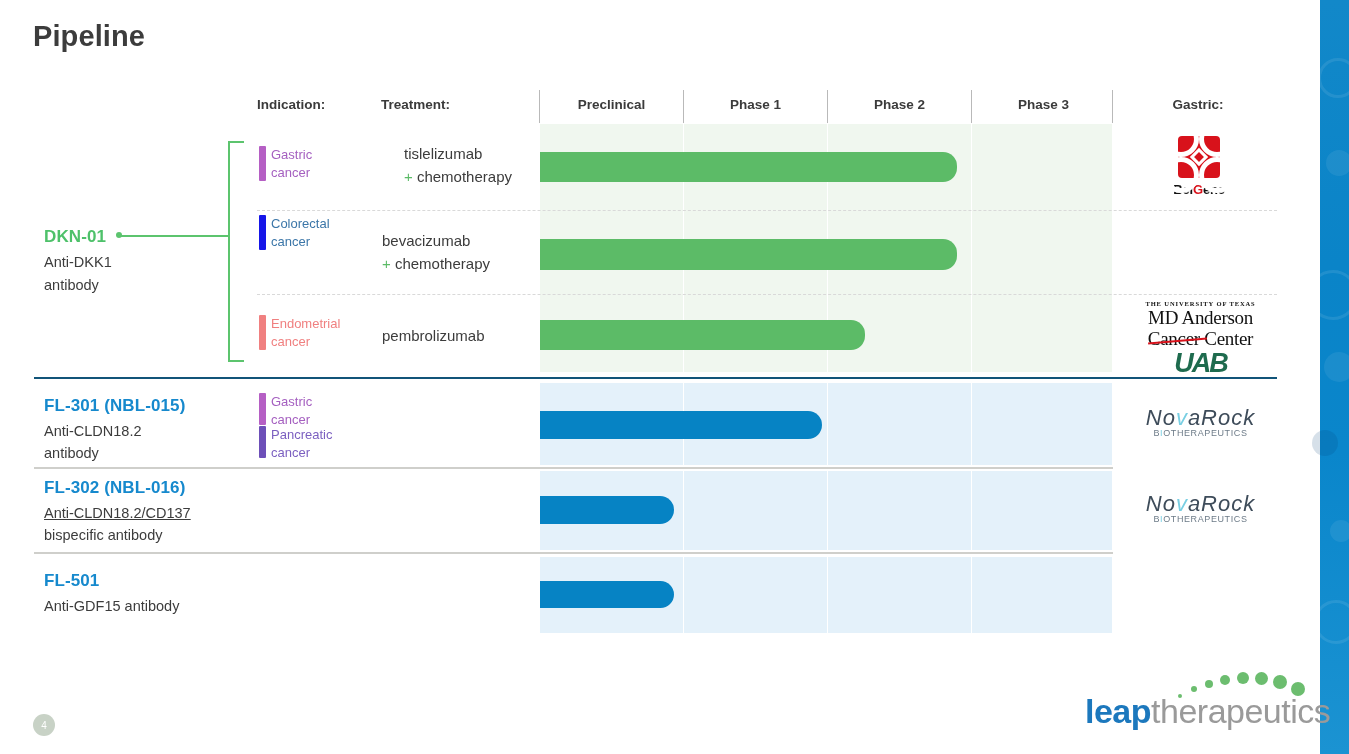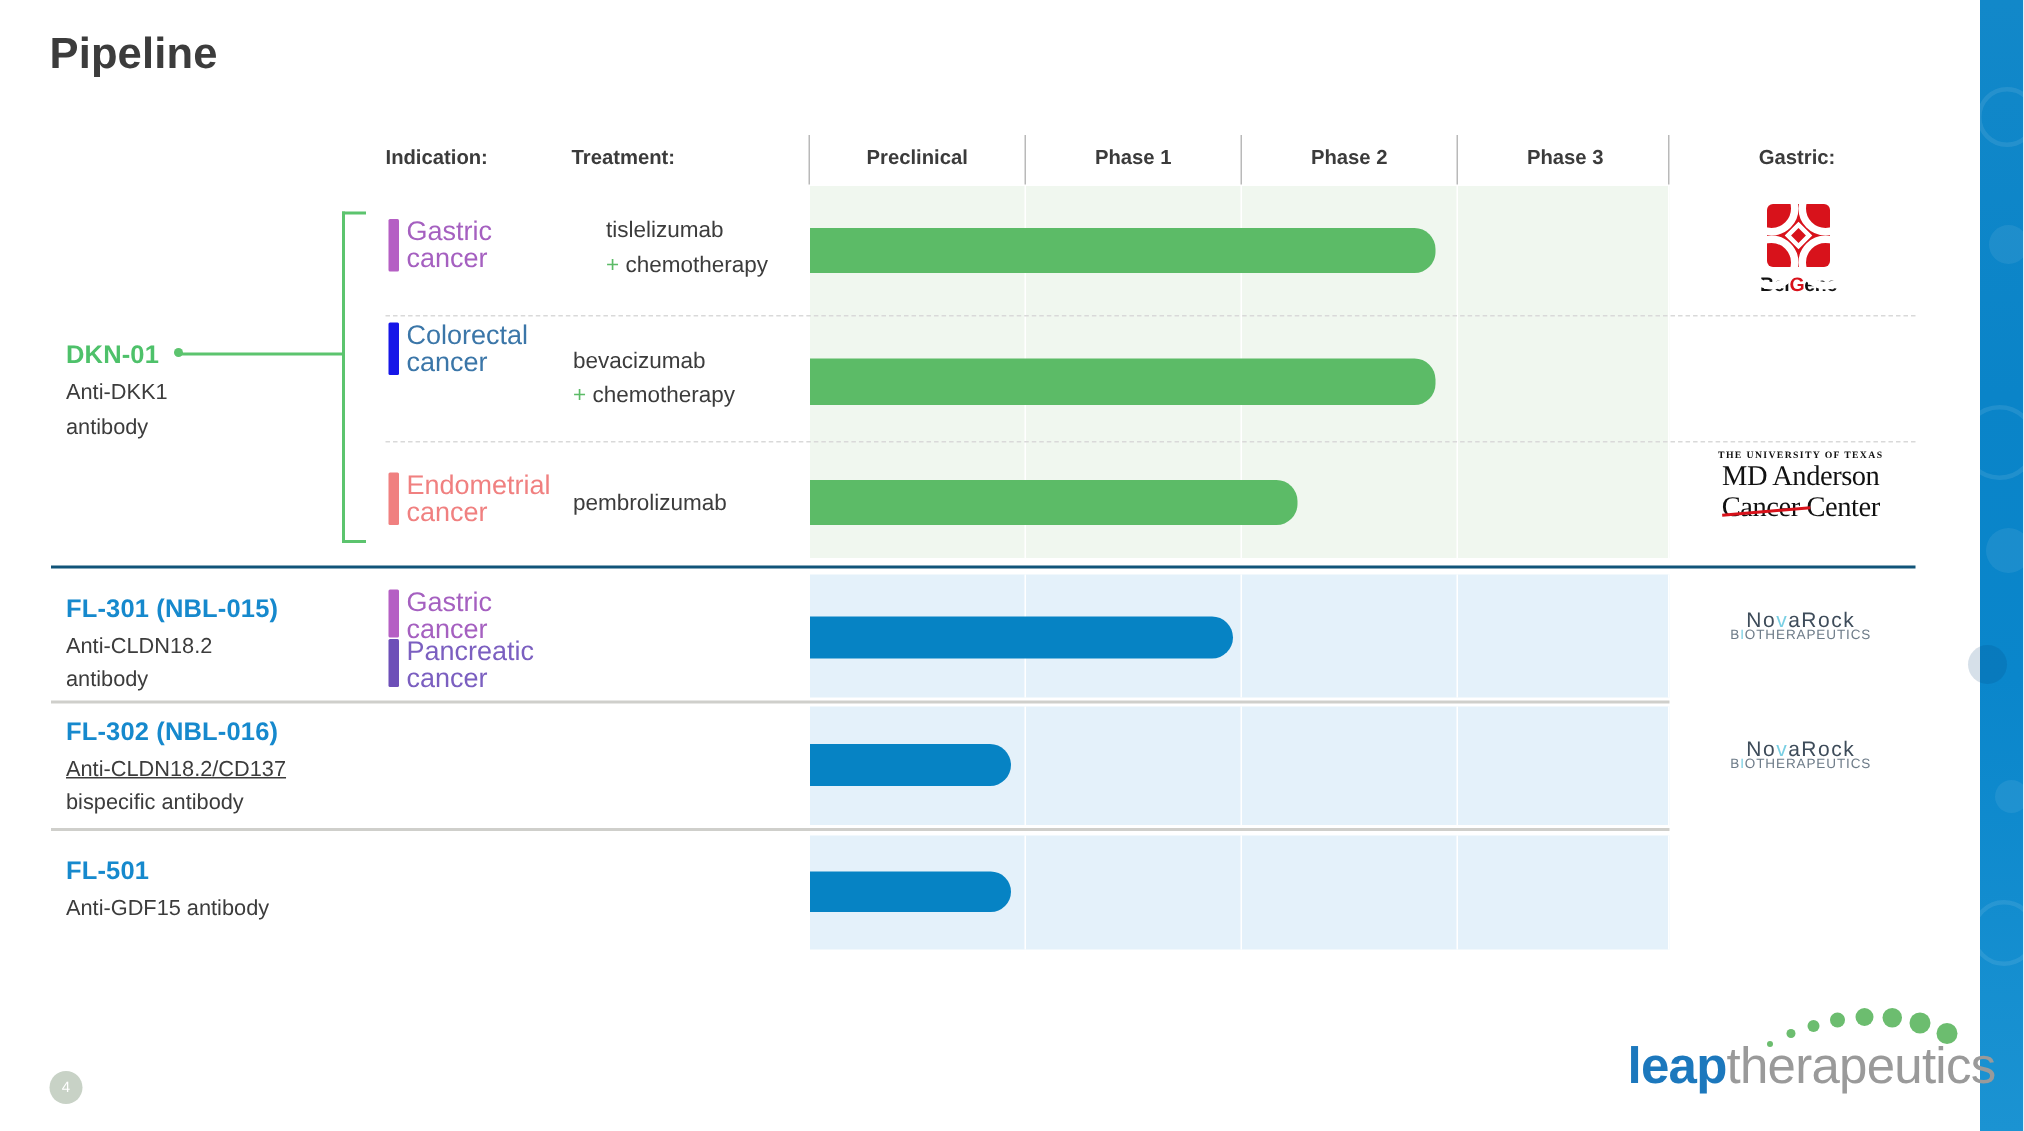--- a/index.html
+++ b/index.html
@@ -174,21 +174,21 @@
     display: flex;
     align-items: flex-start;
   }
   .ind-swatch {
     width: 7px;
     border-radius: 1px;
     margin-right: 5px;
     flex: 0 0 auto;
   }
   .ind-text {
-    font-size: 18px;
+    font-size: 13px;
     line-height: 17.5px;
     white-space: pre-line;
   }
 
   
   .treatment {
     position: absolute;
     font-size: 15px;
     color: #3c3c3c;
     line-height: 23px;
@@ -265,23 +265,24 @@
   .uab {
     font-size: 27px;
     font-weight: bold;
     font-style: italic;
     color: #1e6b4e;
     letter-spacing: -2px;
     margin-top: 2px;
   }
 
   .novarock-word {
-    font-size: 14px;
+    font-size: 22px;
     color: #3e4c5a;
     letter-spacing: 1px;
+    font-style: italic;
   }
   .novarock-word .v { color: #79cfe3; }
   .novarock-sub {
     font-size: 9px;
     letter-spacing: 0.6px;
     color: #6d7b88;
     margin-top: -3px;
   }
   .novarock-sub .i { color: #79cfe3; }
 
@@ -406,20 +407,23 @@
     </div>
     <div class="beigene-word"><span>Bei</span><span class="g">G</span><span>ene</span></div>
   </div>
 
   <div class="partner" style="left:1128px;top:300px;width:145px;">
     <div class="mda-top">THE UNIVERSITY OF TEXAS</div>
     <div class="mda-main">MD Anderson</div>
     <div>
       <span class="mda-sub"><span>Cancer</span><span> Center</span><span class="mda-strike"></span></span>
     </div>
+  </div>
+  <div class="partner" style="left:1128px;top:346px;width:145px;">
+    <div class="uab">UAB</div>
   </div>
 
   <div class="sep-strong" style="left:34px;top:377px;width:1243px;"></div>
 
   <div class="grid-cell blue" style="left:540px;top:383px;width:144px;height:82px;"></div>
   <div class="grid-cell blue" style="left:684px;top:383px;width:144px;height:82px;"></div>
   <div class="grid-cell blue" style="left:828px;top:383px;width:144px;height:82px;"></div>
   <div class="grid-cell blue" style="left:972px;top:383px;width:141px;height:82px;"></div>
   <div class="bar blue" style="left:540px;top:411px;width:282px;height:28px;"></div>
 

